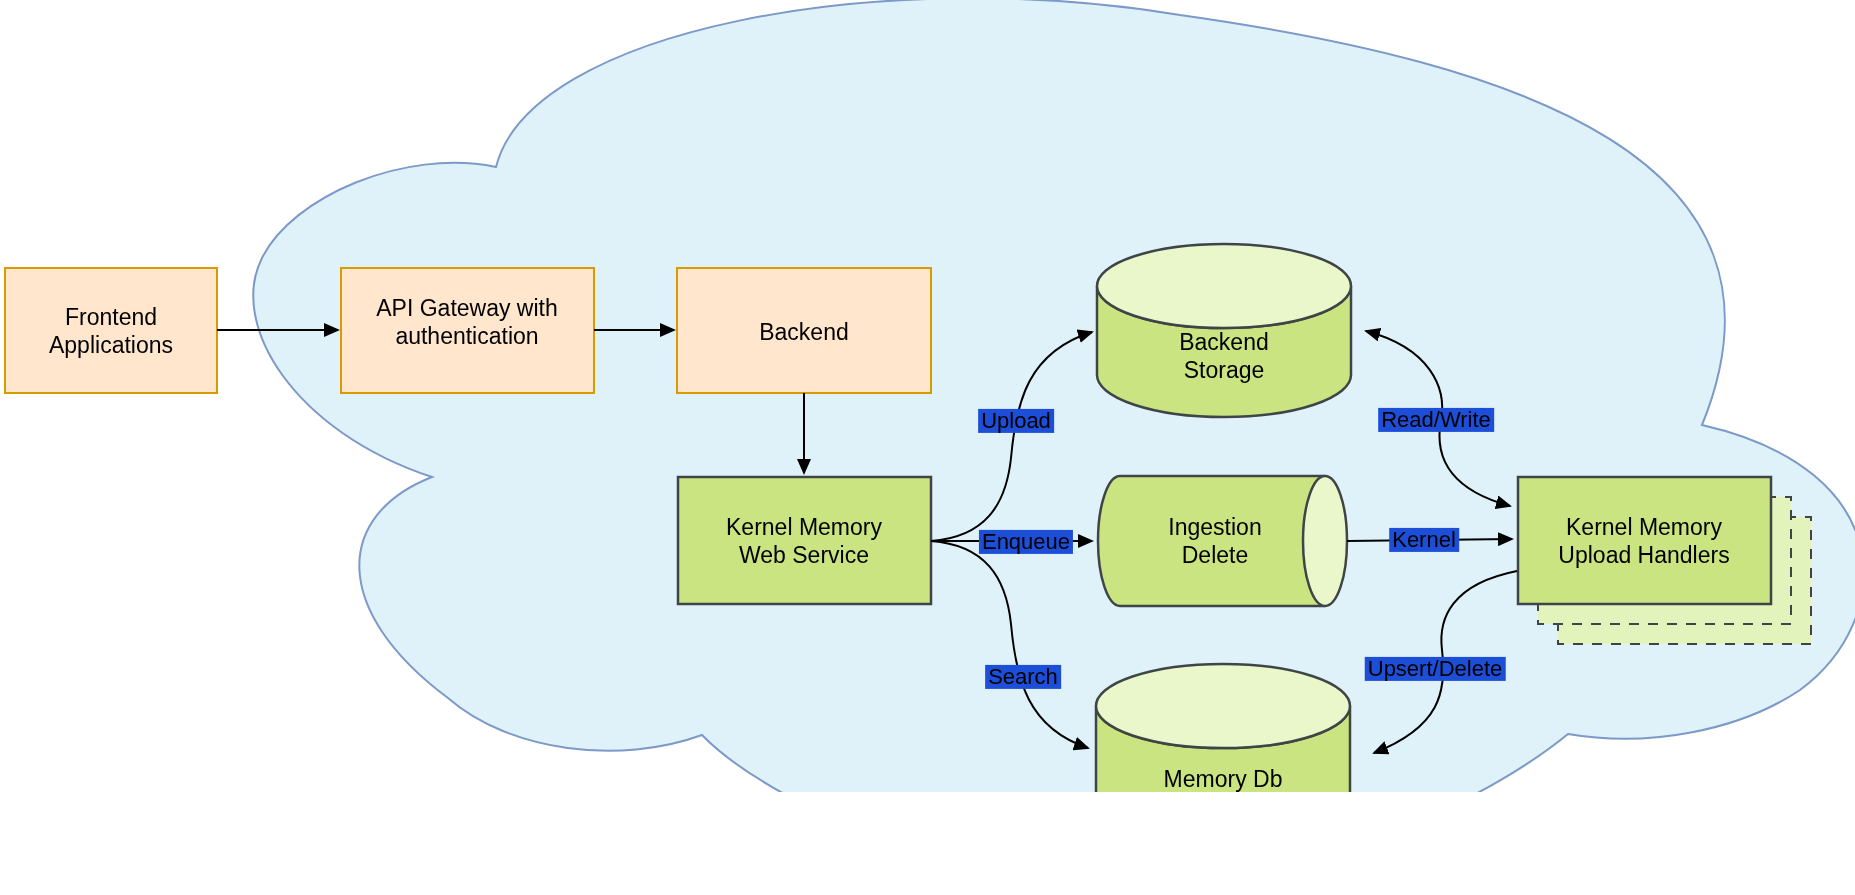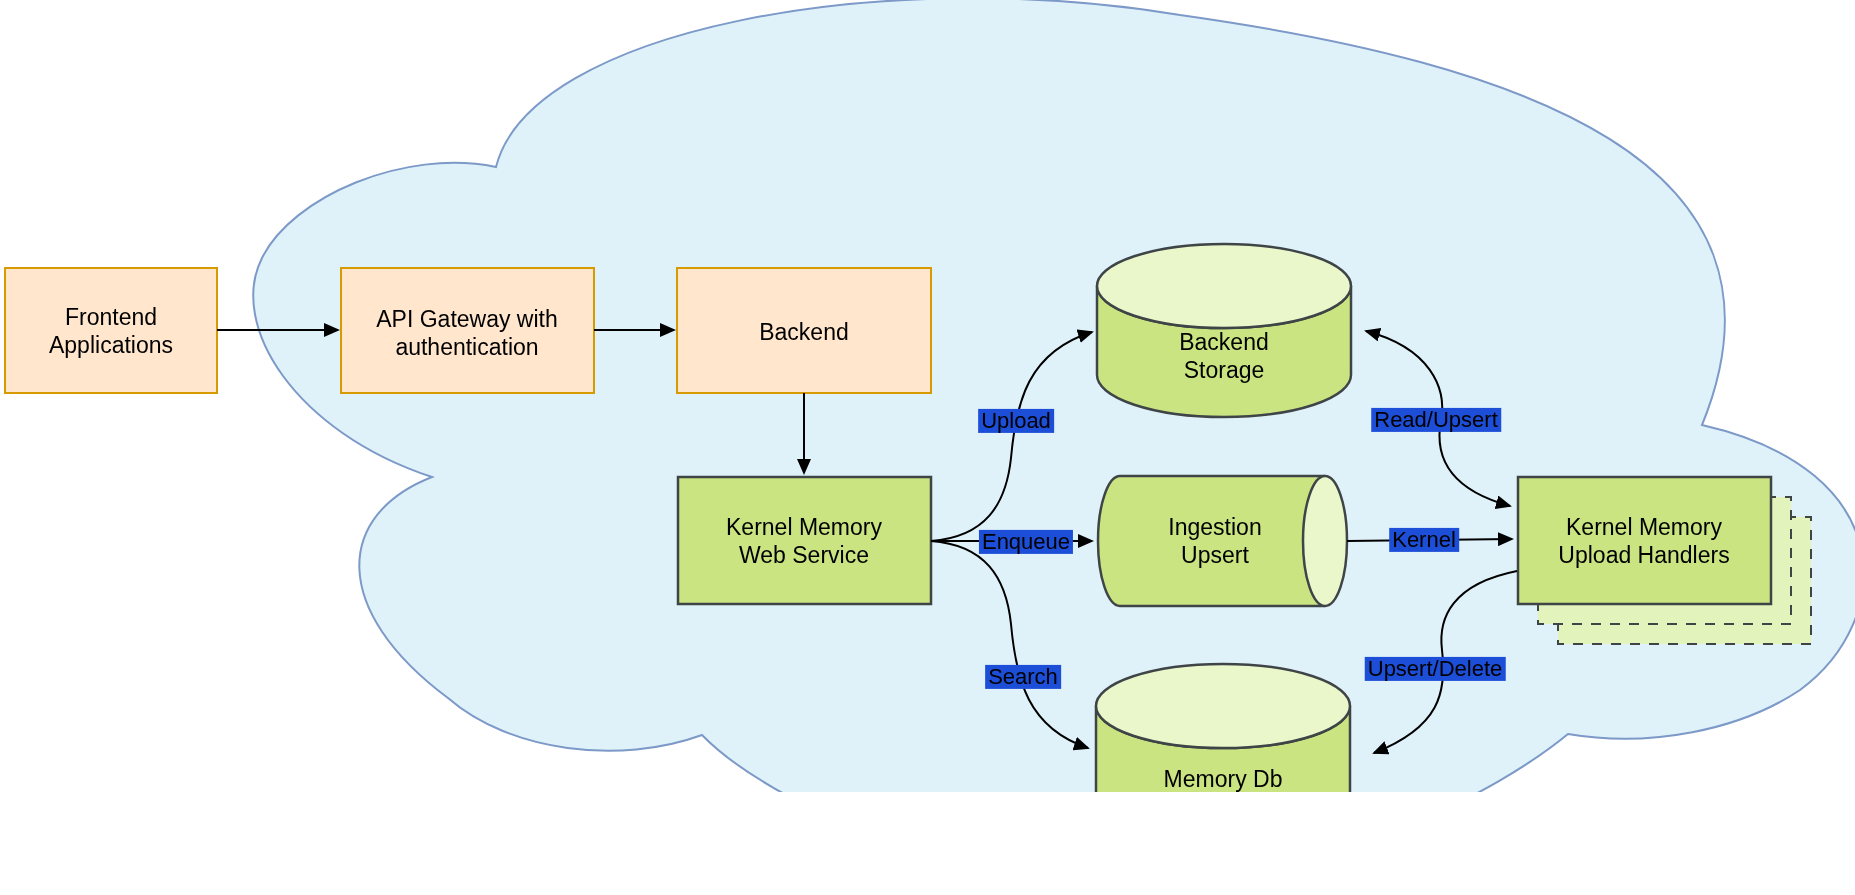--- a/index.html
+++ b/index.html
@@ -83,47 +83,47 @@
       <path d="M 1347 541 L 1512 539" marker-end="url(#ah)"></path>
       <path d="M 1366 331 C 1430 348 1447 388 1441 420 C 1435 452 1444 488 1510 506" marker-start="url(#ah)" marker-end="url(#ah)"></path>
       <path d="M 1517 571 C 1452 584 1438 618 1442 650 C 1447 692 1440 727 1374 753" marker-end="url(#ah)"></path>
     </g>
   </svg>
 
   <div class="lbl" style="left:111px;top:331px">
     <span>Frontend</span>
     <span>Applications</span>
   </div>
-  <div class="lbl" style="left:467px;top:333px">
+  <div class="lbl" style="left:467px;top:322px">
     <span>API Gateway with</span>
     <span>authentication</span>
   </div>
   <div class="lbl" style="left:804px;top:332px">
     <span>Backend</span>
   </div>
   <div class="lbl" style="left:804px;top:541px">
     <span>Kernel Memory</span>
     <span>Web Service</span>
   </div>
   <div class="lbl" style="left:1224px;top:356px">
     <span>Backend</span>
     <span>Storage</span>
   </div>
   <div class="lbl" style="left:1215px;top:541px">
     <span>Ingestion</span>
-    <span>Upsert</span>
+    <span>Delete</span>
   </div>
   <div class="lbl" style="left:1223px;top:779px">
     <span>Memory Db</span>
   </div>
   <div class="lbl" style="left:1644px;top:541px">
     <span>Kernel Memory</span>
     <span>Upload Handlers</span>
   </div>
 
   <div class="lbl elbl" style="left:1016px;top:421px">Upload</div>
   <div class="lbl elbl" style="left:1026px;top:542px">Enqueue</div>
   <div class="lbl elbl" style="left:1023px;top:677px">Search</div>
   <div class="lbl elbl" style="left:1424px;top:540px">Kernel</div>
-  <div class="lbl elbl" style="left:1436px;top:420px">Read/Upsert</div>
+  <div class="lbl elbl" style="left:1436px;top:420px">Read/Write</div>
   <div class="lbl elbl" style="left:1435px;top:669px">Upsert/Delete</div>
 
 </div>
 
 </body></html>

